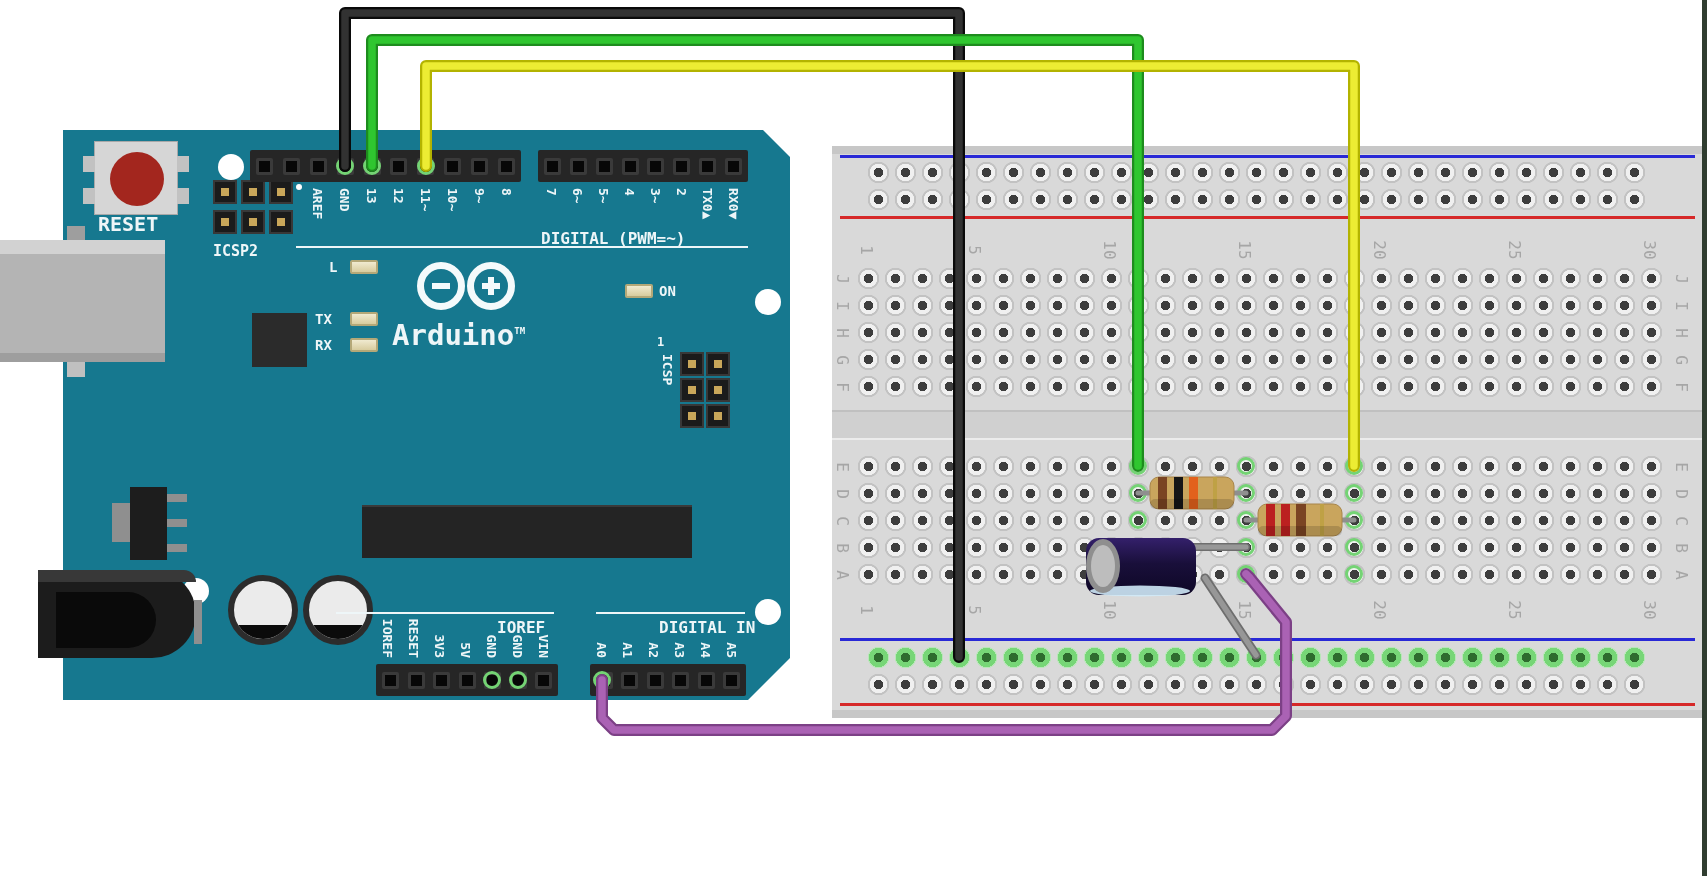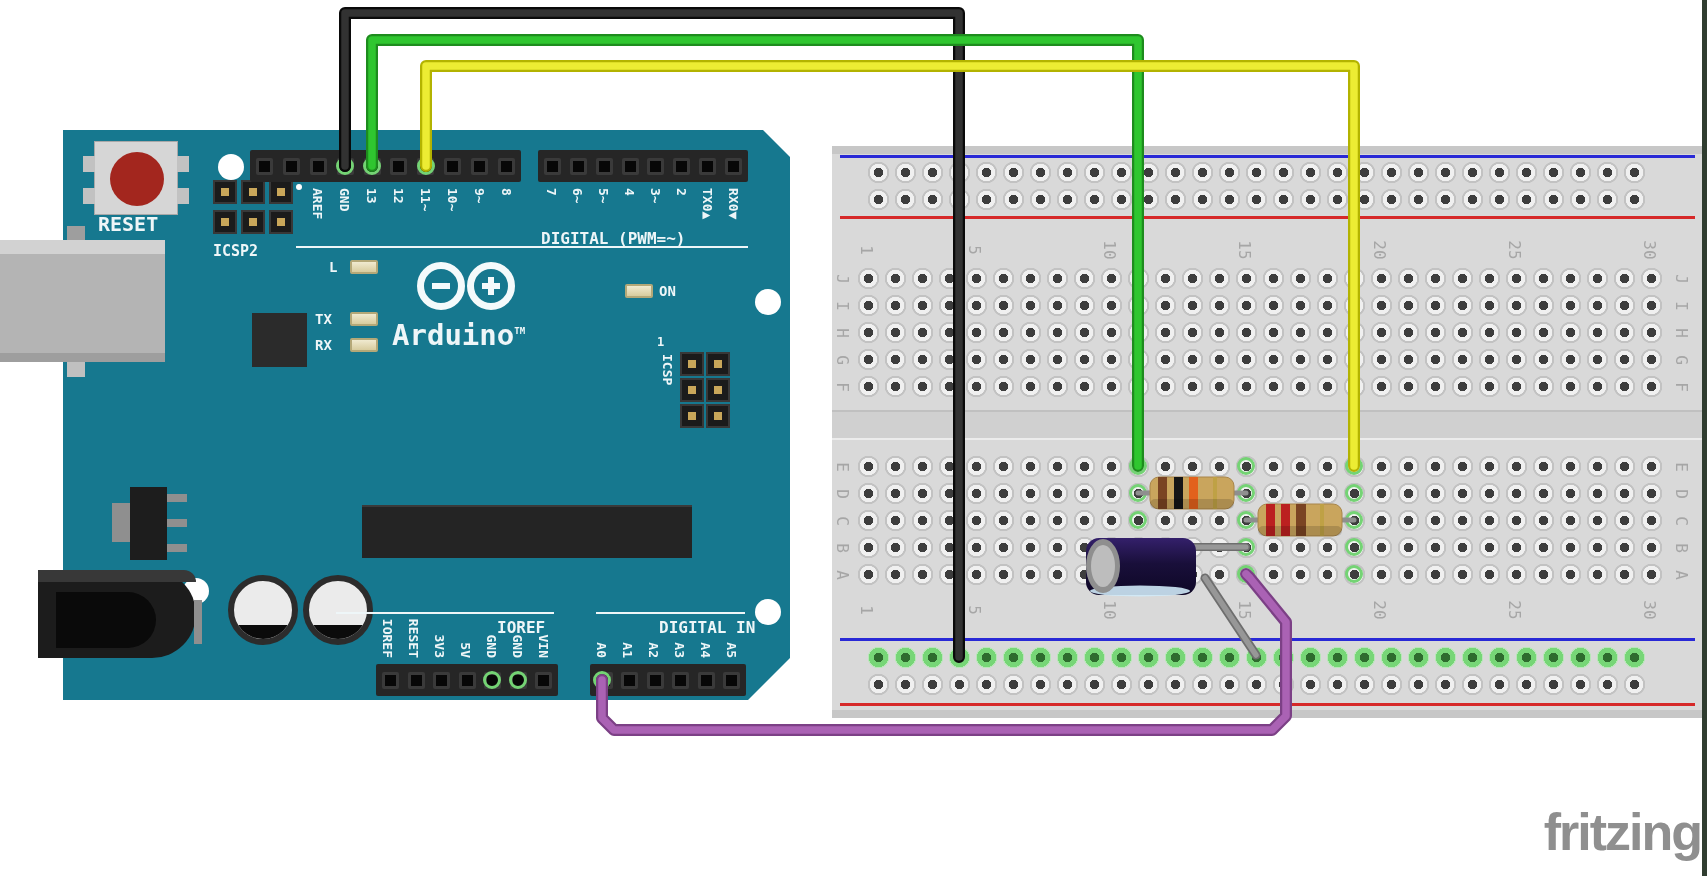--- a/index.html
+++ b/index.html
@@ -377,15 +377,14 @@
       <polyline points="426,166 426,66 1354,66 1354,466" fill="none" stroke-width="12" stroke-linecap="round" stroke-linejoin="round" stroke="#b3b300"></polyline>
       <polyline points="426,166 426,66 1354,66 1354,466" fill="none" stroke-width="7.5" stroke-linecap="round" stroke-linejoin="round" stroke="#ecec33"></polyline>
     </g>
 
     <g>
       <polyline points="602,680 602,718 614,730 1272,730 1286,716 1286,622 1250,578 1246,574" fill="none" stroke-width="12" stroke-linecap="round" stroke-linejoin="round" stroke="#7c4086"></polyline>
       <polyline points="602,680 602,718 614,730 1272,730 1286,716 1286,622 1250,578 1246,574" fill="none" stroke-width="7.5" stroke-linecap="round" stroke-linejoin="round" stroke="#aa62b4"></polyline>
     </g>
   </svg>
 
-  <div id="watermark">fritzing</div>
   <div id="edgestrip"></div>
 </div>
 
 </body></html>

